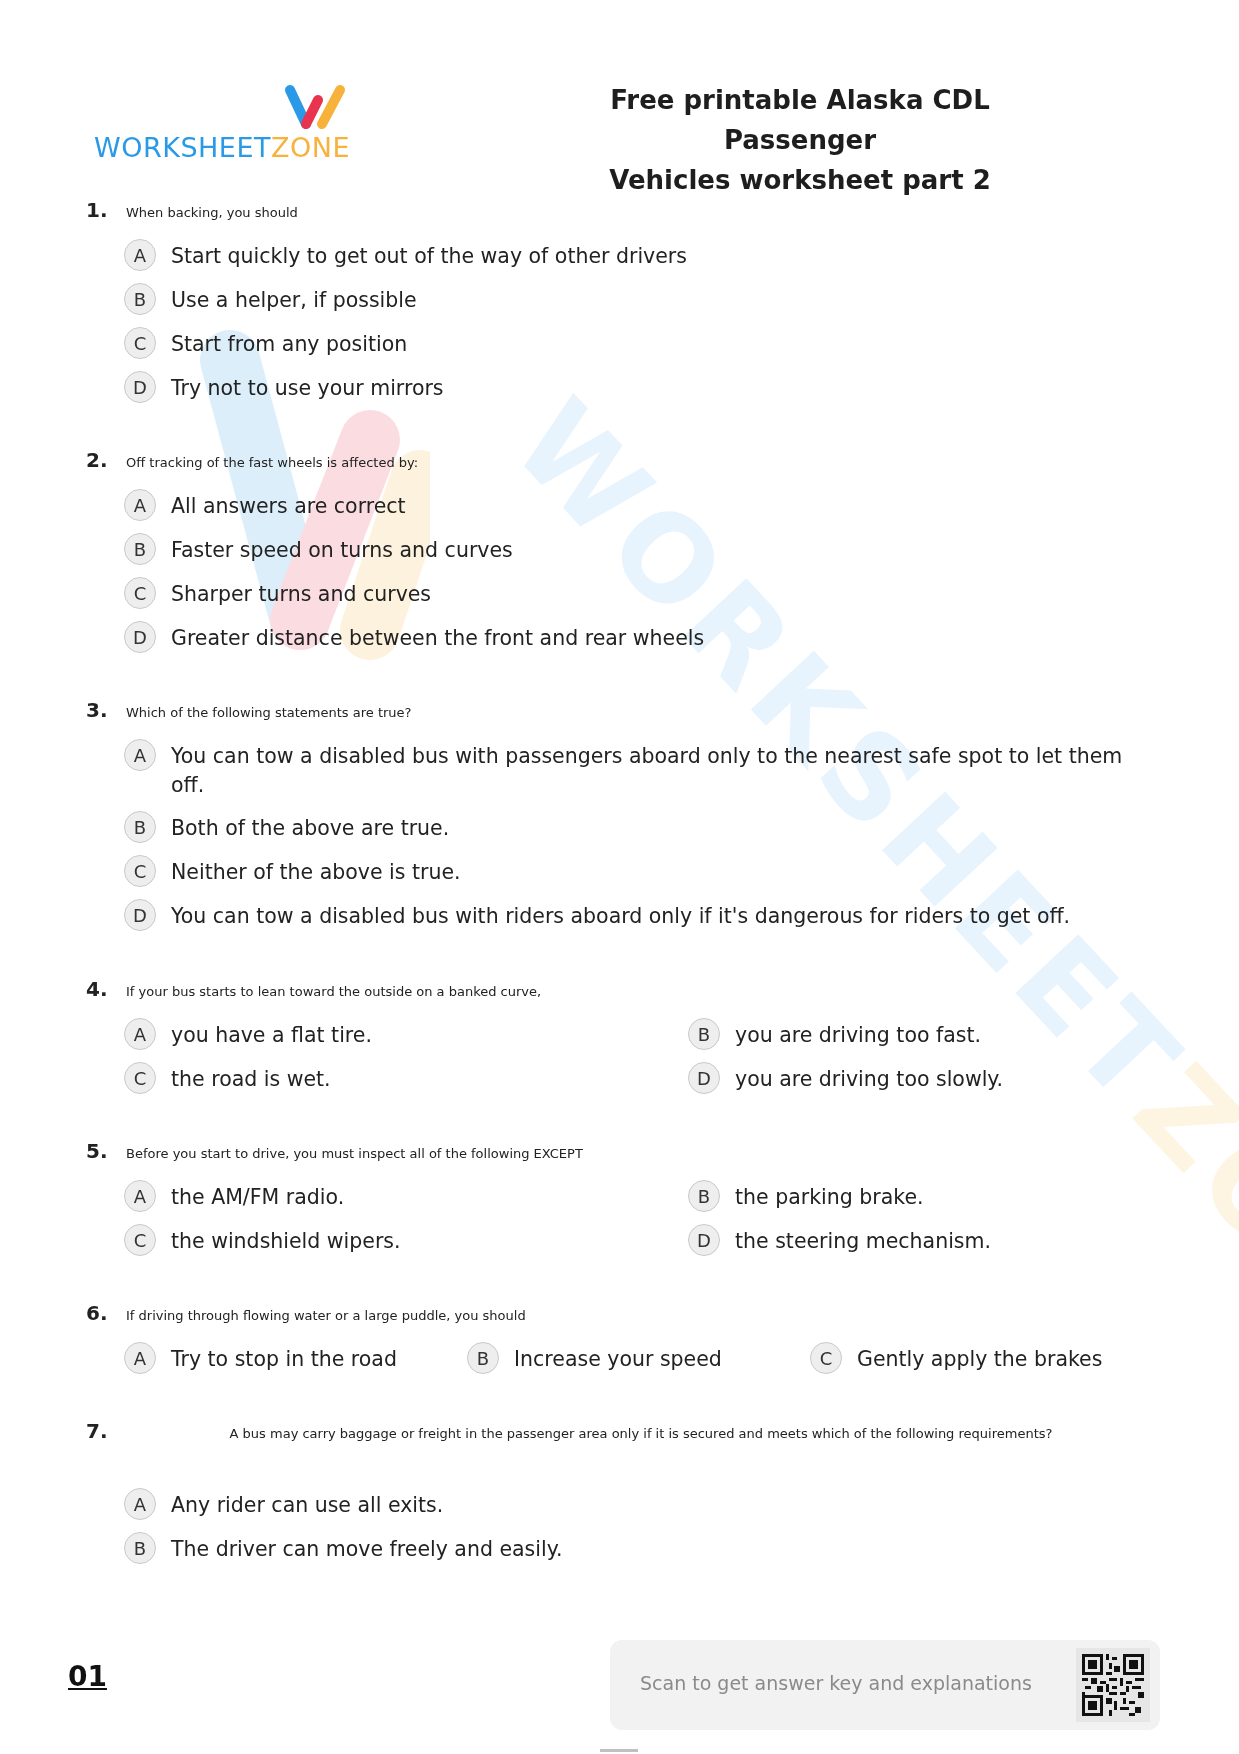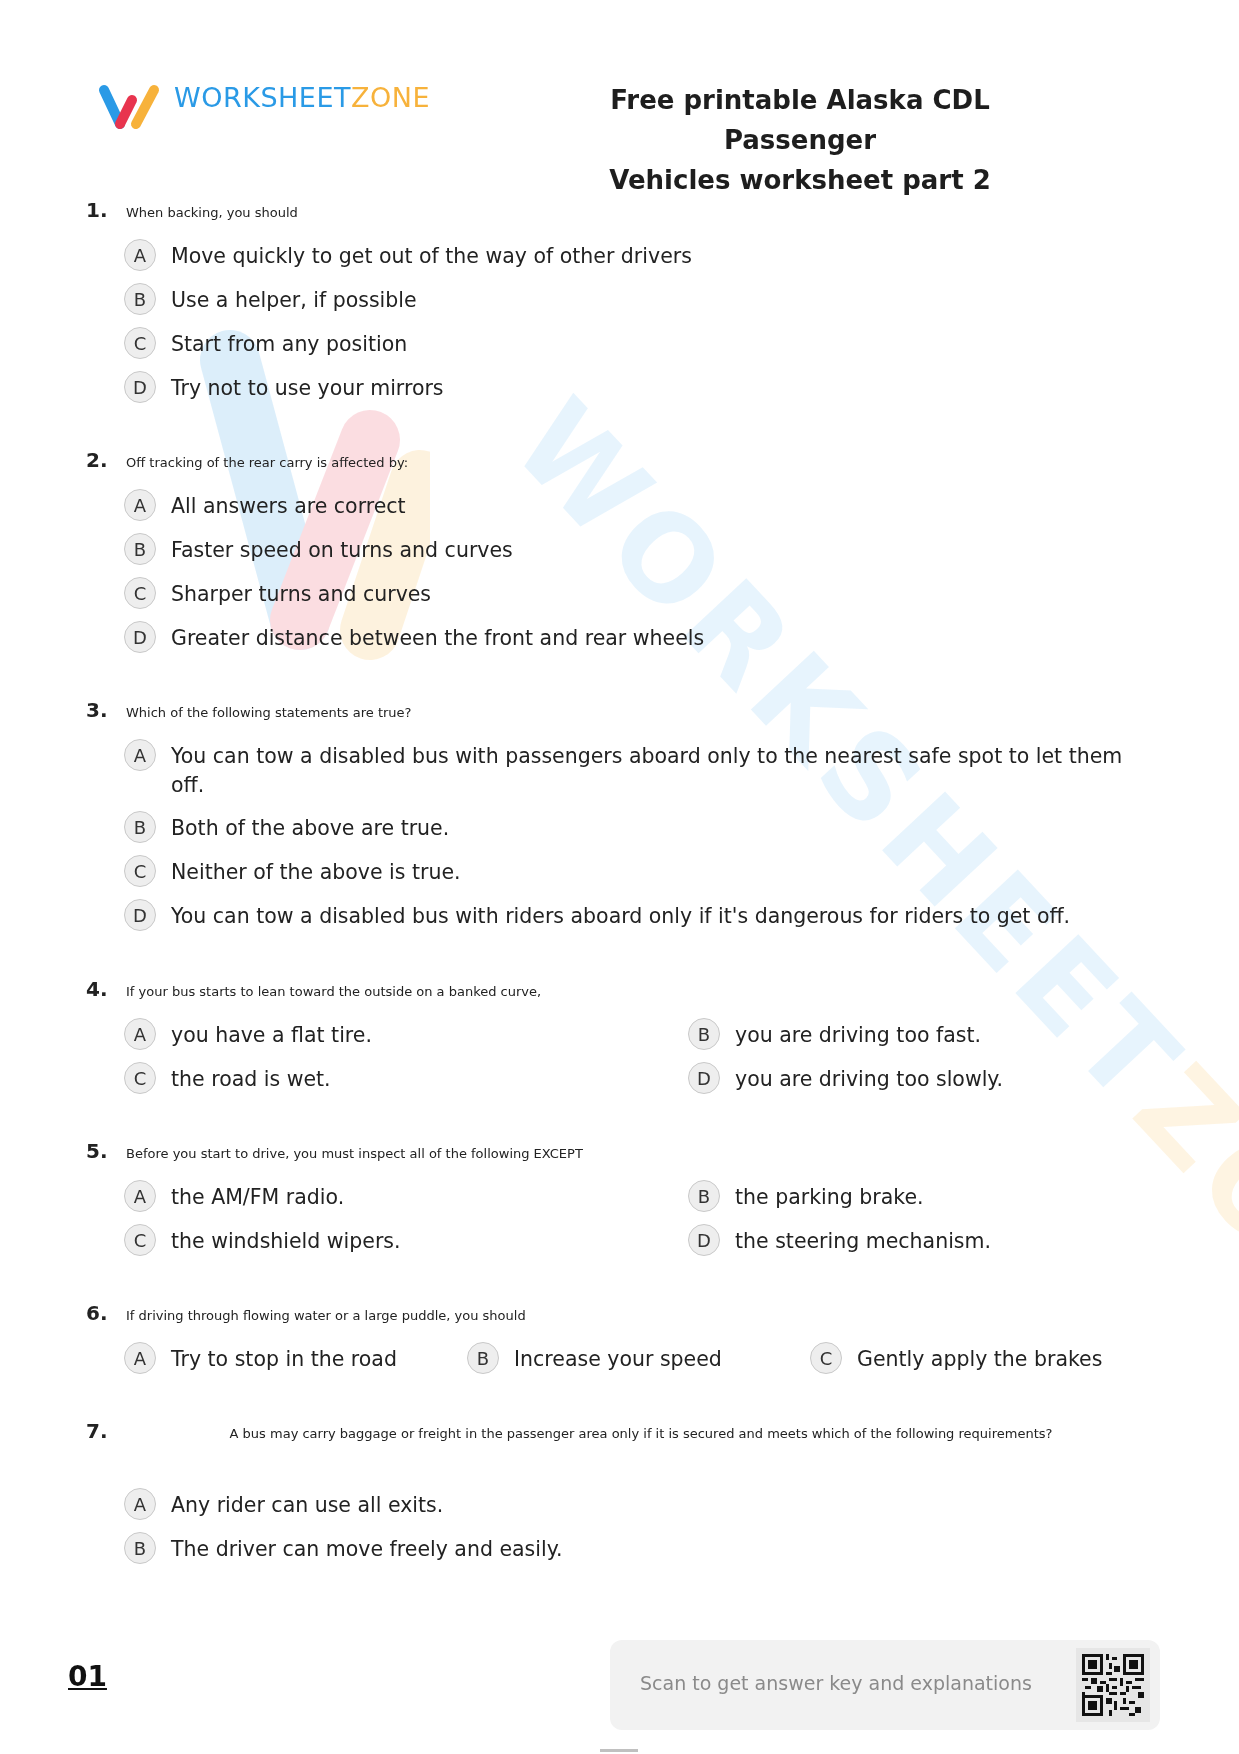--- a/index.html
+++ b/index.html
@@ -4,21 +4,21 @@
 <style>
   html, body { margin: 0; padding: 0; background: #ffffff; }
   body { width: 1239px; height: 1754px; position: relative; overflow: hidden;
          font-family: "DejaVu Sans", "Liberation Sans", sans-serif; color: #222222; }
   .watermark-logo { position: absolute; left: 190px; top: 330px; width: 240px; height: 330px; opacity: 0.16; pointer-events: none; }
   .watermark-text { position: absolute; left: 330px; top: 830px; transform: rotate(47deg); transform-origin: center;
       font-family: "DejaVu Sans", sans-serif; font-size: 118px; font-weight: bold; letter-spacing: 8px;
       color: rgba(70,170,240,0.13); white-space: nowrap; pointer-events: none; }
   .watermark-text .zone { color: rgba(250,180,60,0.15); }
 
-  .logo { position: absolute; left: 96px; top: 82px; display: flex; align-items: flex-start; }
+  .logo { position: absolute; left: 84px; top: 82px; display: flex; align-items: flex-end; flex-direction: column; }
   .logo svg { width: 68px; height: 50px; }
   .logo-text { font-family: "DejaVu Sans", sans-serif; font-size: 27px; margin-left: 10px; letter-spacing: 0.5px; }
   .logo-text .w { color: #2a9ae6; }
   .logo-text .z { color: #f7b23b; }
 
   .title { position: absolute; left: 540px; top: 80px; width: 520px; text-align: center;
            font-family: "DejaVu Sans", sans-serif; font-weight: bold; font-size: 26px; line-height: 40px; color: #1e1e1e; }
 
   .q { position: absolute; left: 86px; }
   .q-num { position: absolute; left: 0; top: 0; font-weight: bold; font-size: 20px; color: #222; }
@@ -57,38 +57,38 @@
   <div>Free printable Alaska CDL Passenger</div>
   <div>Vehicles worksheet part 2</div>
 </div>
 
 <div class="q" style="top:198px;">
   <span class="q-num">1.</span>
   <span class="q-text">When backing, you should</span>
 </div>
 <div class="opt" style="left:124px;top:242px;">
     <span class="circle">A</span>
-    <span class="opt-text">Move quickly to get out of the way of other drivers</span>
+    <span class="opt-text">Start quickly to get out of the way of other drivers</span>
   </div>
 <div class="opt" style="left:124px;top:286px;">
     <span class="circle">B</span>
     <span class="opt-text">Use a helper, if possible</span>
   </div>
 <div class="opt" style="left:124px;top:330px;">
     <span class="circle">C</span>
     <span class="opt-text">Start from any position</span>
   </div>
 <div class="opt" style="left:124px;top:374px;">
     <span class="circle">D</span>
     <span class="opt-text">Try not to use your mirrors</span>
   </div>
 
 <div class="q" style="top:448px;">
   <span class="q-num">2.</span>
-  <span class="q-text">Off tracking of the rear carry is affected by:</span>
+  <span class="q-text">Off tracking of the fast wheels is affected by:</span>
 </div>
 <div class="opt" style="left:124px;top:492px;">
     <span class="circle">A</span>
     <span class="opt-text">All answers are correct</span>
   </div>
 <div class="opt" style="left:124px;top:536px;">
     <span class="circle">B</span>
     <span class="opt-text">Faster speed on turns and curves</span>
   </div>
 <div class="opt" style="left:124px;top:580px;">

